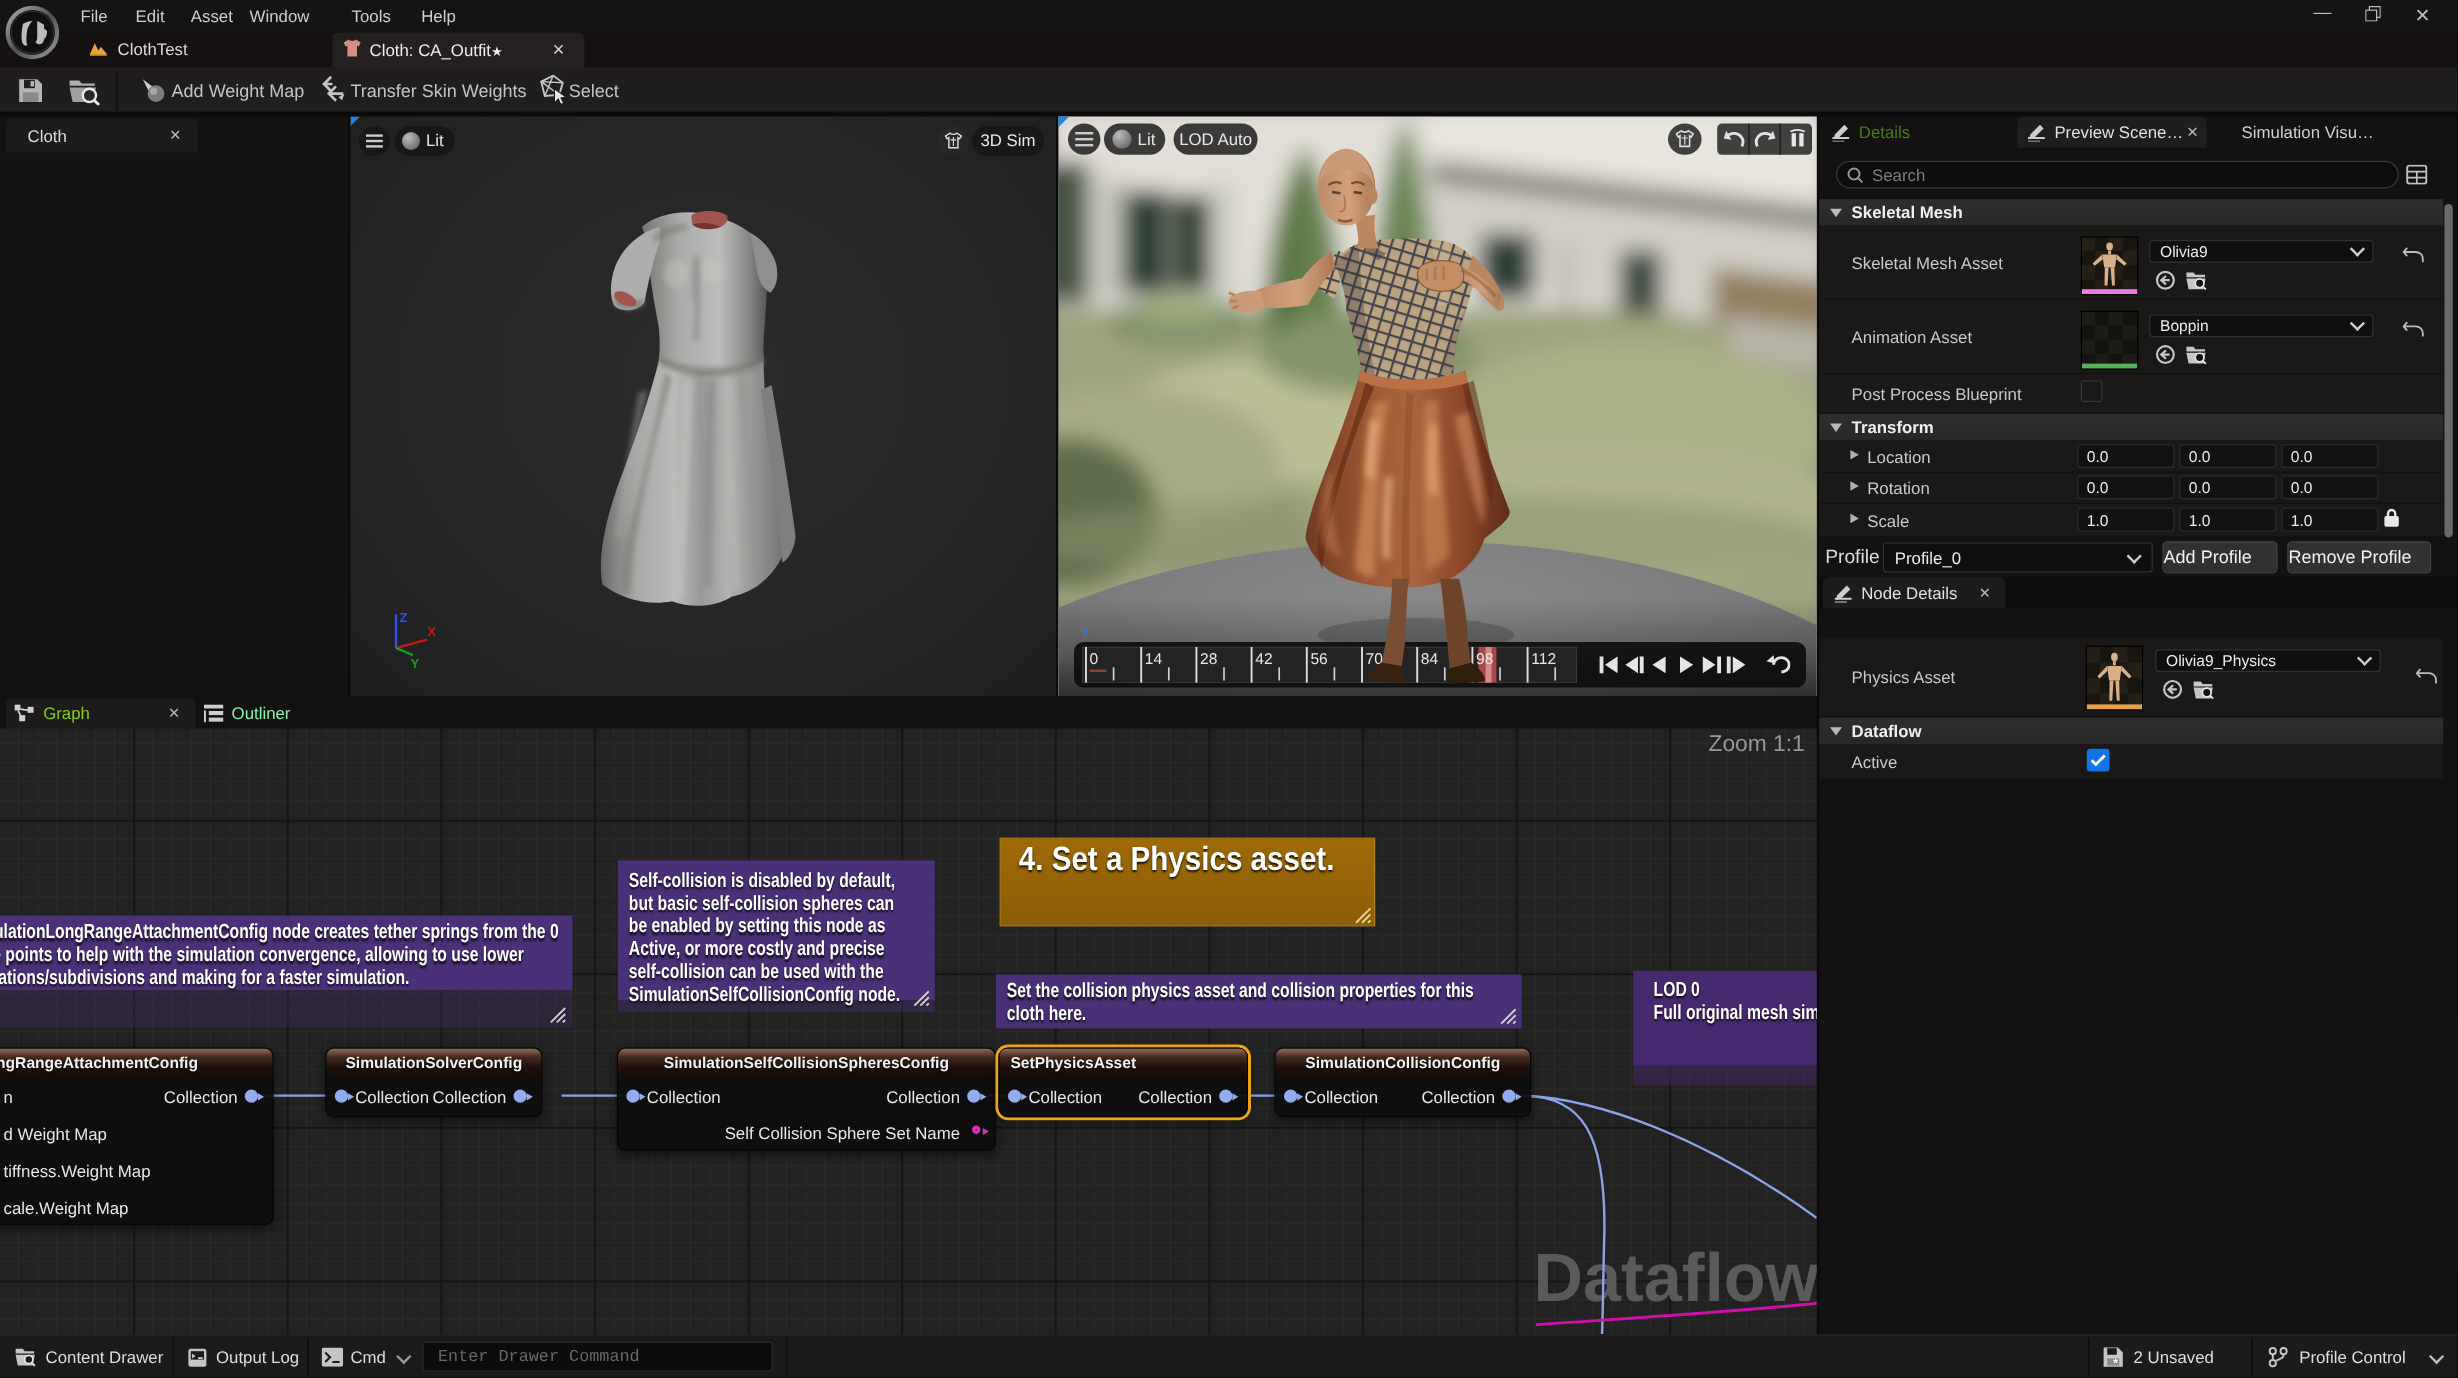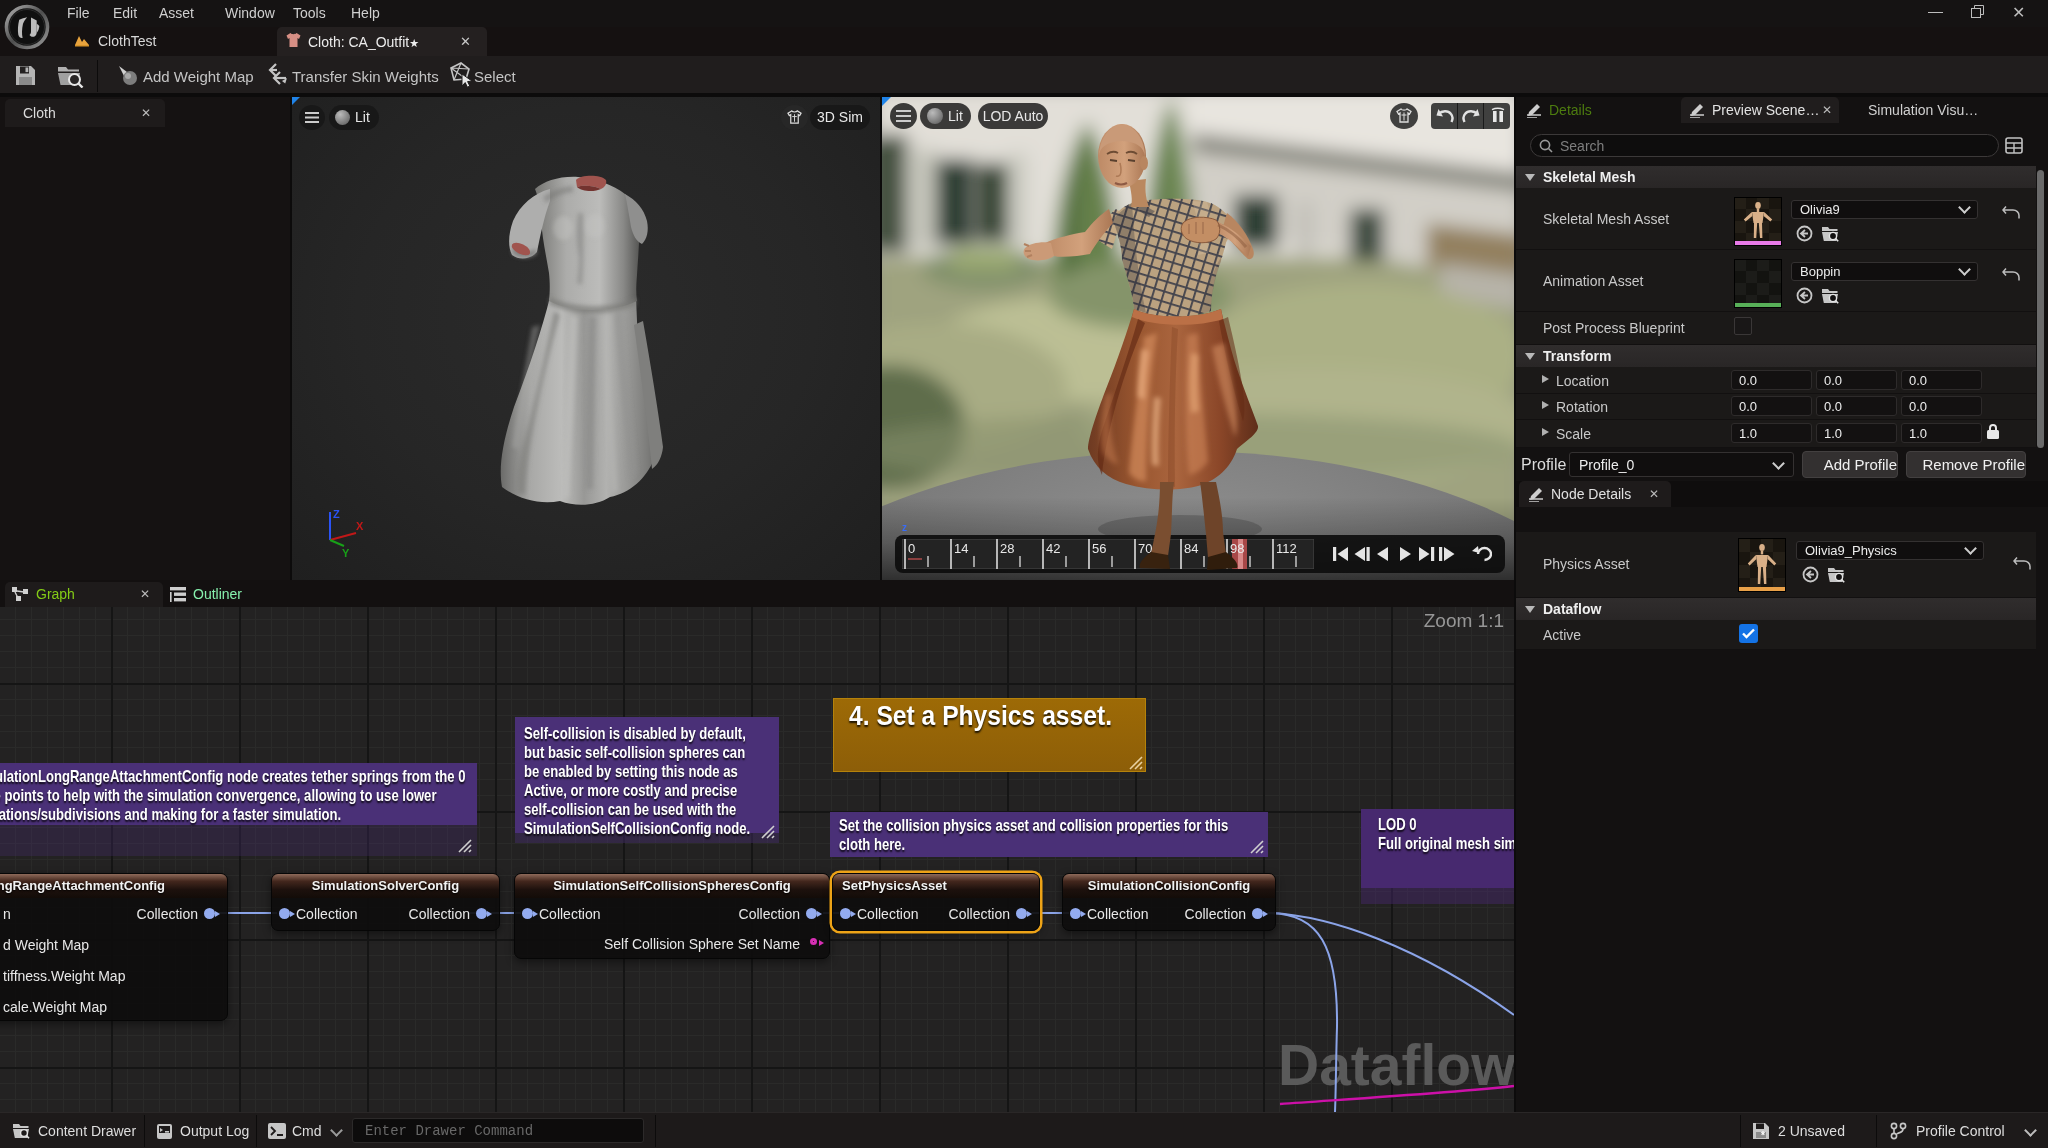--- a/index.html
+++ b/index.html
@@ -43,21 +43,21 @@
 .pino:after{left:6px;top:-1px;border-left:5px solid #d62fb4;border-top:3px solid transparent;border-bottom:3px solid transparent}
 
 .cat{position:absolute;left:0;width:520px;height:22px;background:linear-gradient(#302d2d,#292626);color:#efefef;font-weight:bold;font-size:14px;line-height:22px;padding-left:27px}
 .cat:before{content:"";position:absolute;left:9px;top:8px;border-top:7px solid #b9b9b9;border-left:5px solid transparent;border-right:5px solid transparent}
 .row{position:absolute;left:0;width:520px;background:#1b1918;border-bottom:1px solid #121010}
 .rlabel{position:absolute;left:27px;color:#c9c9c9;font-size:14px}
 .field{position:absolute;background:#131111;border:1px solid #2e2b2b;border-radius:3px;color:#ededed;font-size:13px}
 .ddown{position:absolute;background:#100e0e;border:1px solid #343131;border-radius:3px;color:#ececec;font-size:13px}
 .chev{position:absolute;width:9px;height:9px;border-right:2px solid #cdcdcd;border-bottom:2px solid #cdcdcd;transform:rotate(45deg)}
 .thumb{position:absolute;width:48px;background:#1a1a1a;border:1px solid #000}
-.btn{position:absolute;background:#333030;border:1px solid #434040;border-radius:4px;color:#f0f0f0;font-size:15px;text-align:right}
+.btn{position:absolute;background:#333030;border:1px solid #434040;border-radius:4px;color:#f0f0f0;font-size:15px;text-align:left}
 </style></head>
 <body>
 <div class="abs" id="menubar"></div>
 <div class="abs" id="tabrow"></div>
 <div class="abs" id="toolbar"></div>
 <svg class="abs" id="ue-logo" viewBox="0 0 46 46">
  <defs>
       <linearGradient id="ring" x1="0" y1="0" x2="1" y2="1">
   <stop offset="0" stop-color="#b0b0b0"></stop>
         <stop offset=".5" stop-color="#4e4e4e"></stop>
@@ -66,21 +66,21 @@
     </defs>
  <circle cx="23" cy="23" r="20.5" fill="#141414" stroke="url(#ring)" stroke-width="3.6"></circle>
  <circle cx="23" cy="23" r="17.5" fill="#101010" stroke="#2c2c2c" stroke-width="1"></circle>
  <path d="M15.2 15.8 C13.9 21 13.6 26.3 14.3 30.8 C15.1 33.4 16.9 34.4 18.6 33.9 C17.7 30.3 17.8 25 19 19.8 C20 17.2 21.4 15 23.2 13.2 C20.4 13.6 17.7 14.4 15.2 15.8 Z" fill="#bcbcbc"></path>
 <path d="M27 13.4 L27 27.2 C27 29 26.5 30.2 25.5 30.9 C26.7 32.5 28.3 33.2 30 32.7 C31.8 32 32.7 30.3 32.7 27.9 L32.7 16.6 C30.9 15.3 29 14.2 27 13.4 Z" fill="#bcbcbc"></path>
 <path d="M32.7 19.8 C33.8 20.4 34.6 21.1 35.3 22 C35.2 24.5 34.4 26.9 32.7 29 Z" fill="#bcbcbc"></path>
 </svg>
 <div class="menuitem" style="left:67px">File</div>
 <div class="menuitem" style="left:113px">Edit</div>
 <div class="menuitem" style="left:159px">Asset</div>
-<div class="menuitem" style="left:225px">Window</div>
+<div class="menuitem" style="left:208px">Window</div>
 <div class="menuitem" style="left:293px">Tools</div>
 <div class="menuitem" style="left:351px">Help</div>
 <div class="wbtn" style="left:1928px;top:2px;font-size:15px">—</div>
 <svg class="wbtn" style="left:1971px;top:5px" width="13" height="13" viewBox="0 0 13 13">
     <rect x="0.5" y="3.5" width="9" height="9" fill="none" stroke="#bdbdbd"></rect>
     <path d="M3.5 3.5 v-3 h9 v9 h-3" fill="none" stroke="#bdbdbd"></path>
   </svg>
 <div class="wbtn" style="left:2012px;top:3px;font-size:16px">✕</div>
 <svg class="abs" style="left:73px;top:31px" width="18" height="18" viewBox="0 0 18 18">
     <path d="M2 14 L6 5 L9 11 L11 8 L16 14 Z" fill="#e8a33d"></path>
@@ -636,21 +636,21 @@
 
  <div class="node" style="left:-40px;top:266px;width:268px;height:148px">
   <div class="nhdr">&nbsp;&nbsp;&nbsp;LongRangeAttachmentConfig</div>
   <div class="pinrow" style="left:42px;top:31px">n</div>
   <div class="pinrow" style="right:29px;top:31px">Collection</div>
       <div class="pin" style="right:12px;top:34px"></div>
   <div class="pinrow" style="left:42px;top:62px">d Weight Map</div>
   <div class="pinrow" style="left:42px;top:93px">tiffness.Weight Map</div>
   <div class="pinrow" style="left:42px;top:124px">cale.Weight Map</div>
  </div>
- <div class="node" style="left:271px;top:266px;width:229px;height:58px">
+ <div class="node" style="left:271px;top:266px;width:181px;height:58px">
   <div class="nhdr" style="text-align:center;padding-left:0">SimulationSolverConfig</div>
   <div class="pin" style="left:7px;top:34px"></div>
       <div class="pinrow" style="left:24px;top:31px">Collection</div>
   <div class="pinrow" style="right:29px;top:31px">Collection</div>
       <div class="pin" style="right:12px;top:34px"></div>
  </div>
  <div class="node" style="left:514px;top:266px;width:316px;height:86px">
   <div class="nhdr" style="text-align:center;padding-left:0">SimulationSelfCollisionSpheresConfig</div>
   <div class="pin" style="left:7px;top:34px"></div>
       <div class="pinrow" style="left:24px;top:31px">Collection</div>

